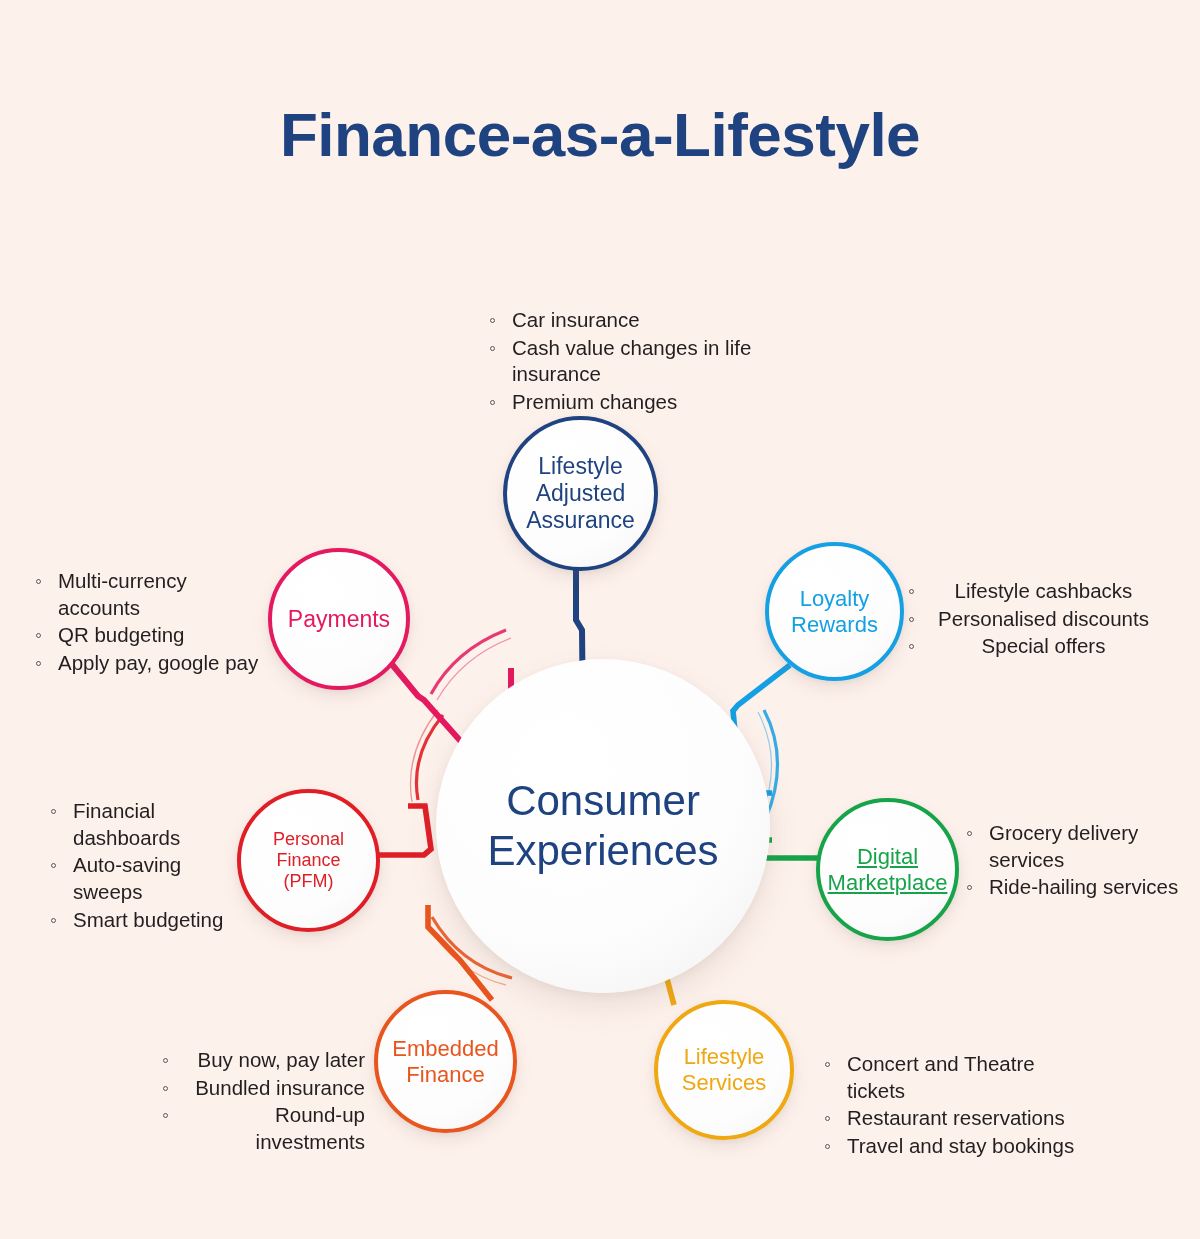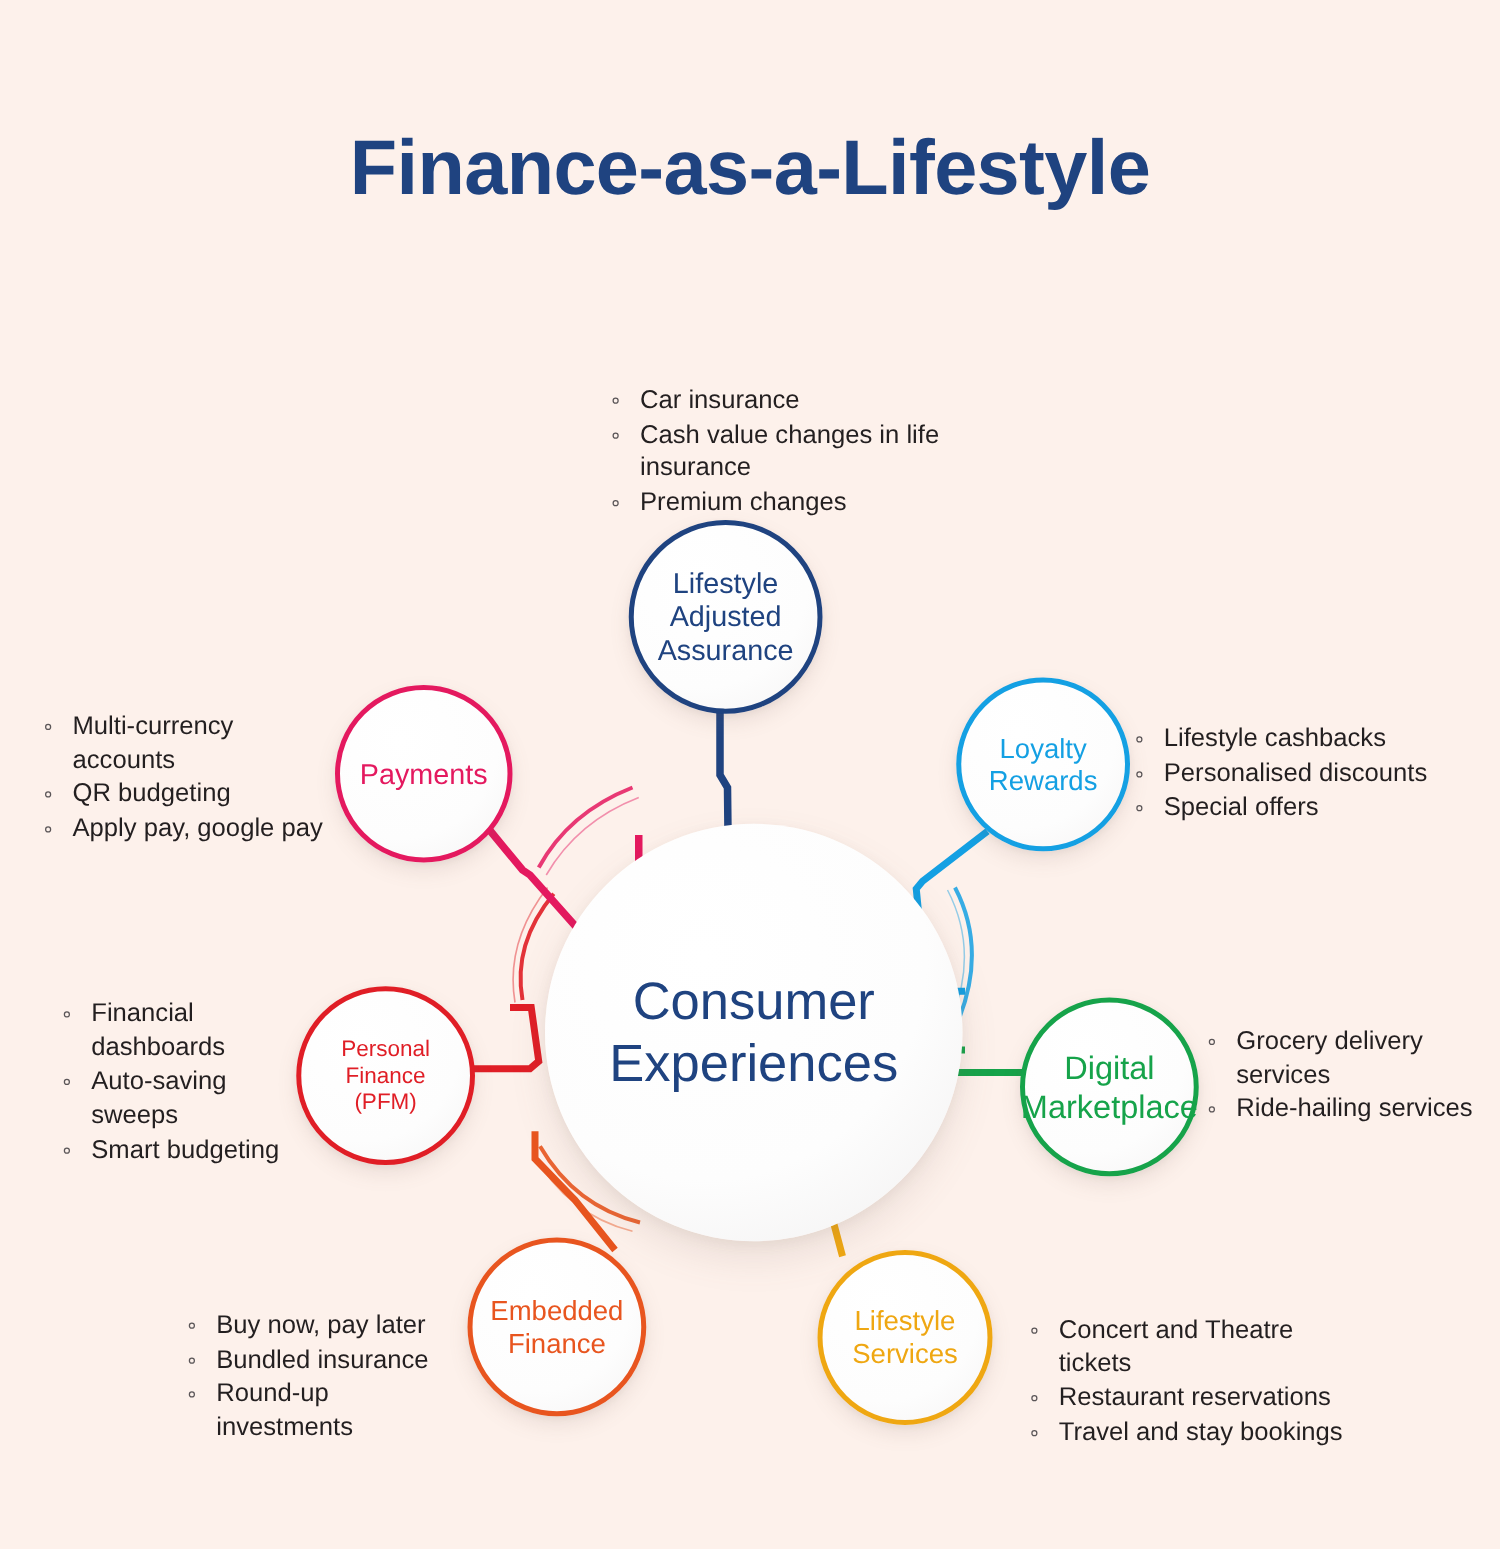--- a/index.html
+++ b/index.html
@@ -170,21 +170,21 @@
 Adjusted
 Assurance</span>
   </div>
 
   <div class="node" style="left:765px; top:542px; width:131px; height:131px; border:4.5px solid #14A0E3;">
     <span style="color:#14A0E3; font-size:22px;">Loyalty
 Rewards</span>
   </div>
 
   <div class="node" style="left:816px; top:798px; width:135px; height:135px; border:4px solid #16A34A;">
-    <span style="color:#16A34A; font-size:26px;">Digital
+    <span style="color:#16A34A; font-size:22px;text-decoration:underline;">Digital
 Marketplace</span>
   </div>
 
   <div class="node" style="left:654px; top:1000px; width:132px; height:132px; border:4px solid #EFA712;">
     <span style="color:#EFA712; font-size:22px;">Lifestyle
 Services</span>
   </div>
 
   <div class="node" style="left:374px; top:990px; width:135px; height:135px; border:4px solid #E8551F;">
     <span style="color:#E8551F; font-size:22px;">Embedded
@@ -202,21 +202,21 @@
   </div>
 
   <div class="bullets" style="left:487px; top:307px; width:270px;">
     <ul>
       <li>Car insurance</li>
       <li>Cash value changes in life insurance</li>
       <li>Premium changes</li>
     </ul>
   </div>
 
-  <div class="bullets" style="left:906px; top:578px; width:250px;">
+  <div class="bullets" style="left:906px; top:578px; width:250px;text-align:center;">
     <ul>
       <li>Lifestyle cashbacks</li>
       <li>Personalised discounts</li>
       <li>Special offers</li>
     </ul>
   </div>
 
   <div class="bullets" style="left:964px; top:820px; width:230px;">
     <ul>
       <li>Grocery delivery services</li>
@@ -225,21 +225,21 @@
   </div>
 
   <div class="bullets" style="left:822px; top:1051px; width:270px;">
     <ul>
       <li>Concert and Theatre tickets</li>
       <li>Restaurant reservations</li>
       <li>Travel and stay bookings</li>
     </ul>
   </div>
 
-  <div class="bullets" style="left:148px; top:1047px; width:205px;">
+  <div class="bullets" style="left:160px; top:1047px; width:205px;text-align:right;">
     <ul>
       <li>Buy now, pay later</li>
       <li>Bundled insurance</li>
       <li>Round-up investments</li>
     </ul>
   </div>
 
   <div class="bullets" style="left:48px; top:798px; width:182px;">
     <ul>
       <li>Financial dashboards</li>

